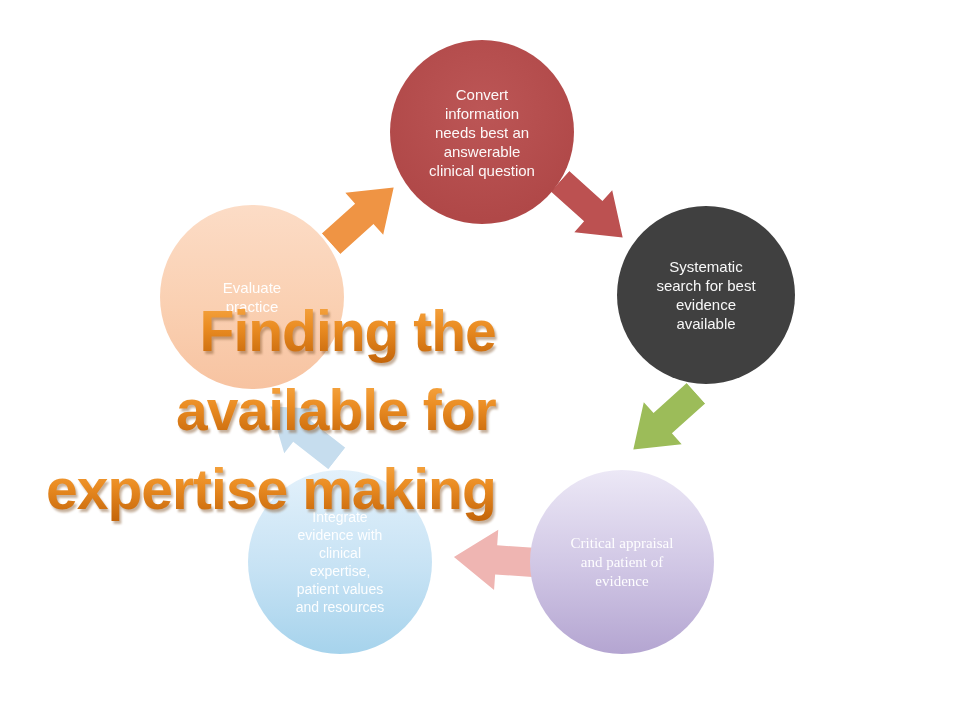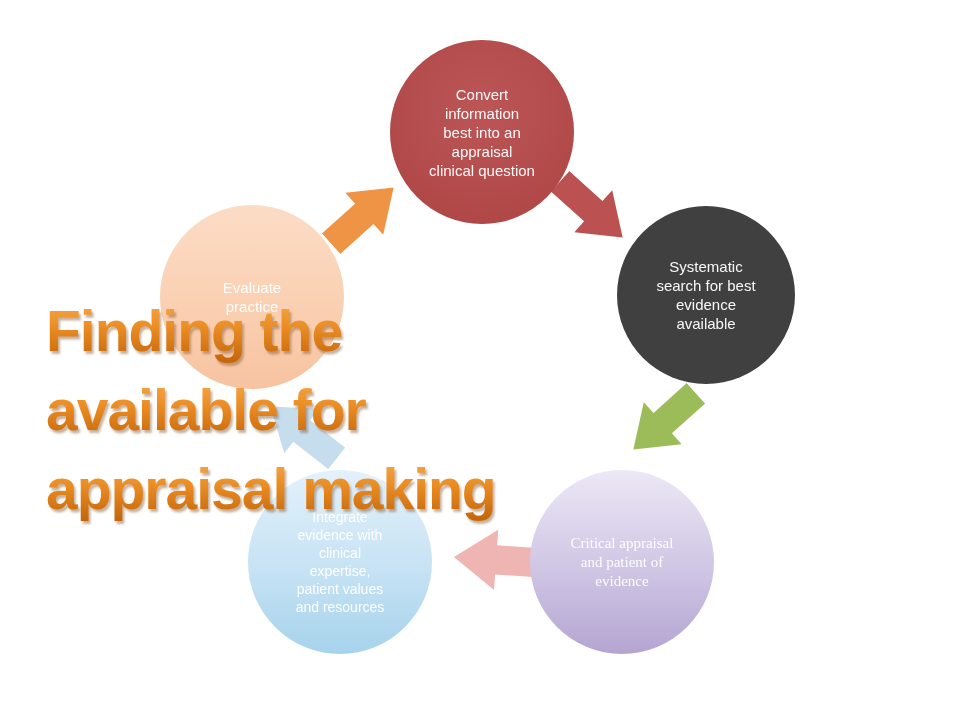--- a/index.html
+++ b/index.html
@@ -51,20 +51,21 @@
   
   .title {
     position: absolute;
     left: 46px; top: 292px;
     z-index: 10;
     font-weight: bold;
     font-size: 57px;
     line-height: 79px;
     letter-spacing: -1px;
     white-space: nowrap;
+    text-align: right;
   }
   .title-line {
     background: linear-gradient(180deg, #f8ab49 8%, #ea8c22 45%, #c5660a 88%);
     -webkit-background-clip: text;
     background-clip: text;
     color: transparent;
     filter: drop-shadow(2px 3px 1px rgba(130, 85, 40, 0.45));
   }
 </style>
 </head>
@@ -95,22 +96,22 @@
   <div class="arrow" id="a-intg-eval">
     <svg viewBox="0 0 100 70" preserveAspectRatio="none">
       <path d="M0,19 L52,19 L52,2 L98,35 L52,68 L52,51 L0,51 Z" fill="#c6ddee"></path>
     </svg>
   </div>
 
   <div class="circle" id="c-convert">
     <div class="lines">
       <div>Convert</div>
       <div>information</div>
-      <div>best into an</div>
-      <div>appraisal</div>
+      <div>needs best an</div>
+      <div>answerable</div>
       <div>clinical question</div>
     </div>
   </div>
 
   <div class="circle" id="c-search">
     <div class="lines">
       <div>Systematic</div>
       <div>search for best</div>
       <div>evidence</div>
       <div>available</div>
@@ -139,16 +140,16 @@
   <div class="circle" id="c-evaluate">
     <div class="lines">
       <div>Evaluate</div>
       <div>practice</div>
     </div>
   </div>
 
   <div class="title">
     <div class="title-line">Finding the</div>
     <div class="title-line">available for</div>
-    <div class="title-line">appraisal making</div>
+    <div class="title-line">expertise making</div>
   </div>
 
 </div>
 
 </body></html>

